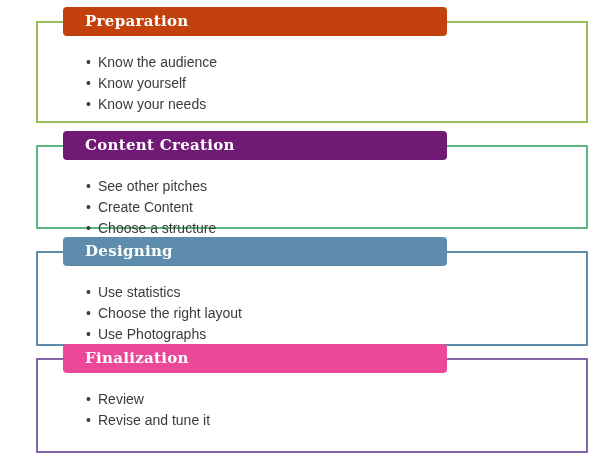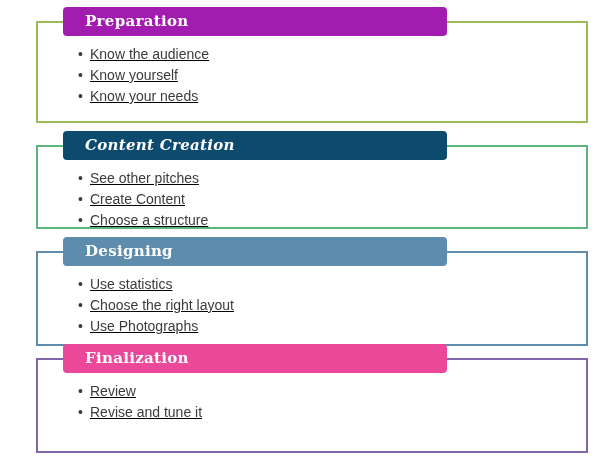--- a/index.html
+++ b/index.html
@@ -45,24 +45,23 @@
     font-family: "DejaVu Serif", serif;
     font-weight: bold;
     font-size: 15px;
     line-height: 28px;
     letter-spacing: 0.3px;
     white-space: nowrap;
   }
   .items {
     position: absolute;
     left: 42px; top: 37px;
-    margin: 0; padding: 0;
+    margin: 8px; padding: 0;
     list-style: none;
     z-index: 3;
-    text-decoration: underline;
   }
   .items li {
     position: relative;
     padding-left: 12px;
     font-size: 14px;
     line-height: 21px;
     color: #3b3b3b;
     white-space: nowrap;
   }
   .items li::before {
@@ -74,33 +73,33 @@
     color: #3b3b3b;
   }
 </style>
 </head>
 <body>
 
 <div class="canvas">
 
   <div class="section s0">
     <div class="box" data-style-bind="borderColor:sections.0.color" style="border-color: rgb(155, 187, 89);"></div>
-    <div class="header" data-style-bind="backgroundColor:sections.0.color" style="background-color: #a21caf;">
+    <div class="header" data-style-bind="backgroundColor:sections.0.color" style="background-color: #c2410c;">
       <span class="title">Preparation</span>
     </div>
     <ul class="items">
       <li>Know the audience</li>
       <li>Know yourself</li>
       <li>Know your needs</li>
     </ul>
   </div>
 
   <div class="section s1">
     <div class="box" data-style-bind="borderColor:sections.1.color" style="border-color: rgb(92, 181, 124);"></div>
-    <div class="header" data-style-bind="backgroundColor:sections.1.color" style="background-color: #0c4a6e; font-style: italic;">
+    <div class="header" data-style-bind="backgroundColor:sections.1.color" style="background-color: #701a75;">
       <span class="title">Content Creation</span>
     </div>
     <ul class="items">
       <li>See other pitches</li>
       <li>Create Content</li>
       <li>Choose a structure</li>
     </ul>
   </div>
 
   <div class="section s2">

